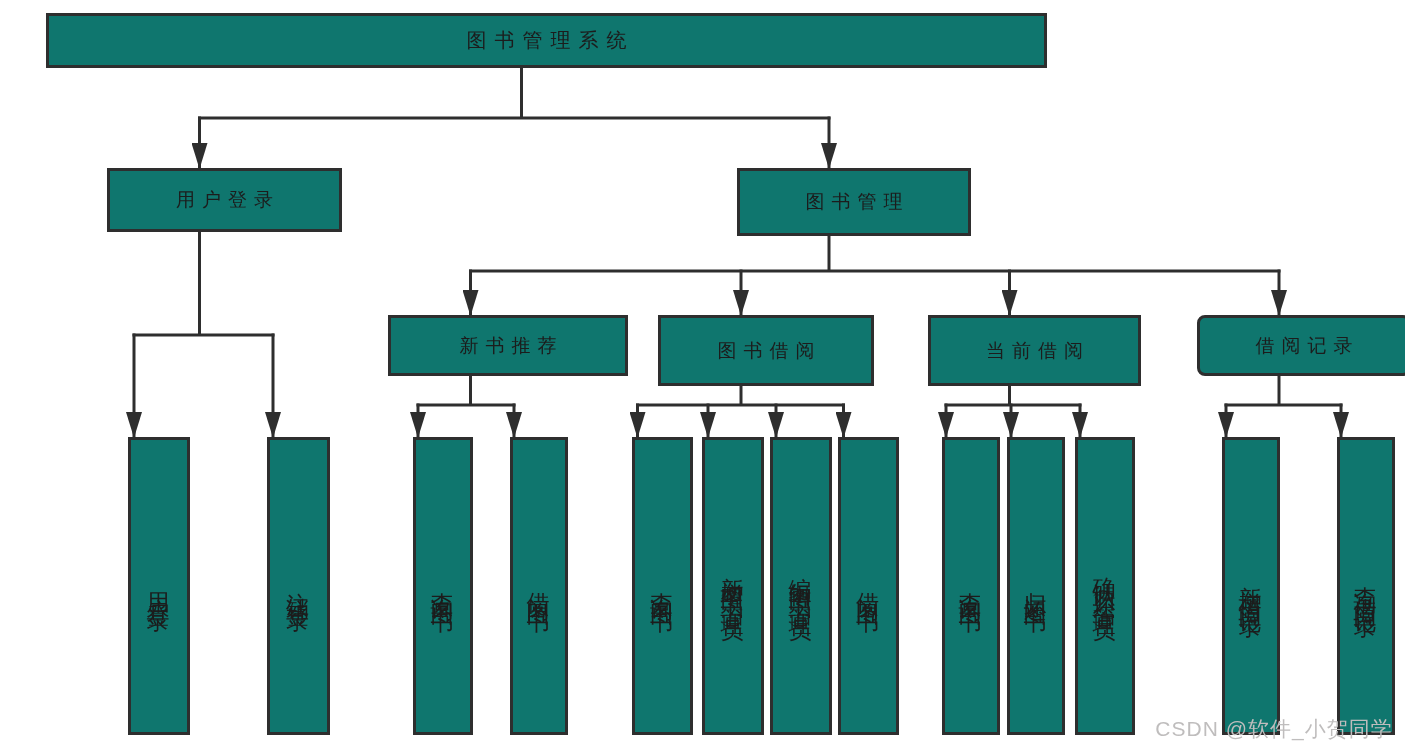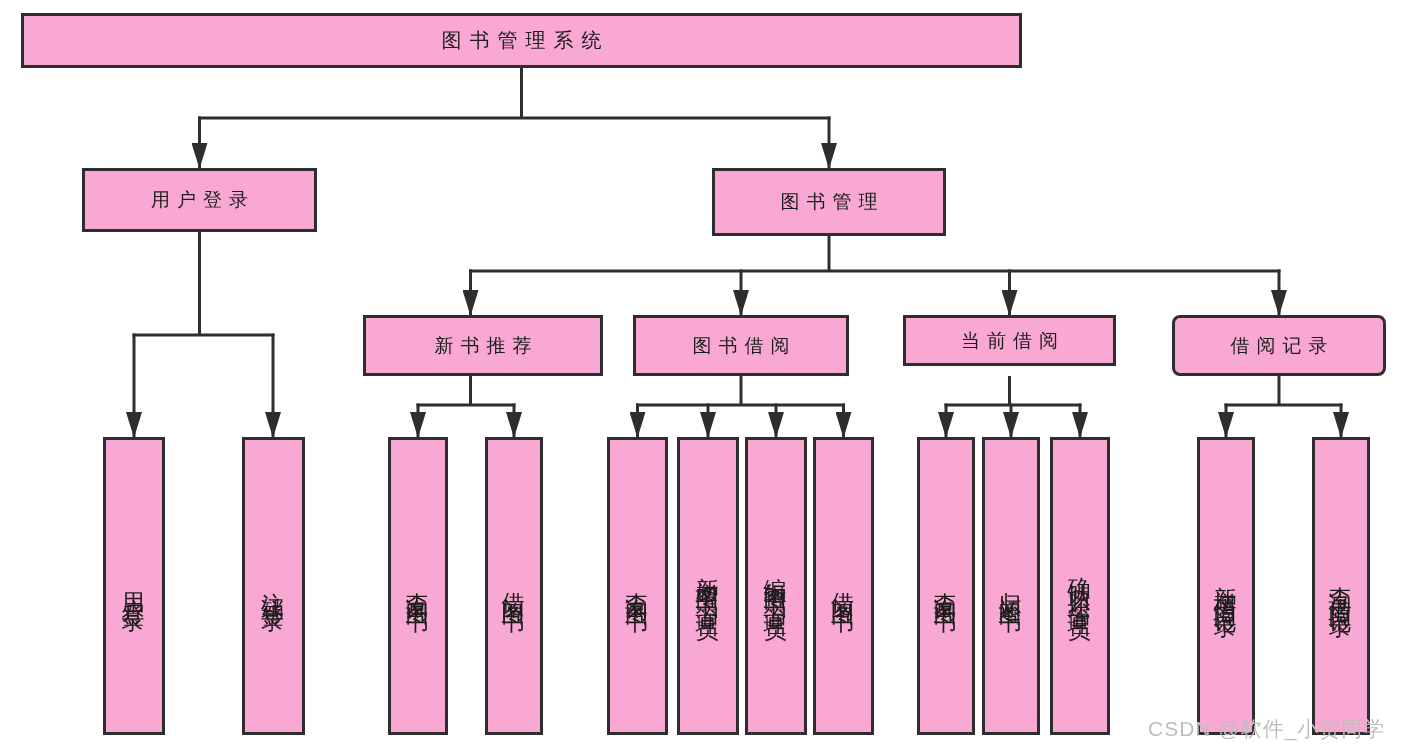--- a/index.html
+++ b/index.html
@@ -11,27 +11,28 @@
   body{
     position:relative;
     width:1405px;height:747px;
     overflow:hidden;
     font-family:"Liberation Sans", sans-serif;
     color:var(--text);
   }
   #lines{position:absolute;left:0;top:0;width:1405px;height:747px;}
   .node{
     position:absolute;
-    background:#f9a8d4;
+    background:#0f766e;
     border:3px solid var(--line);
     box-sizing:border-box;
     display:flex;
     align-items:center;
     justify-content:center;
     white-space:nowrap;
+    margin-left:25px;
   }
   .hnode{
     font-size:19px;
     letter-spacing:7px;
     text-indent:7px;
   }
   .root{
     font-size:20px;
     letter-spacing:8px;
     text-indent:8px;
@@ -44,21 +45,21 @@
     letter-spacing:6px;
   }
   .watermark{
     position:absolute;
     top:715px;
     left:1148px;
     width:252px;
     font-size:21px;
     letter-spacing:1px;
     color:var(--wm);
-    text-align:left;
+    text-align:center;
     white-space:nowrap;
   }
 </style>
 </head>
 <body>
 
 <svg id="lines" viewBox="0 0 1405 747" xmlns="http://www.w3.org/2000/svg">
   <defs>
     <marker id="arw" viewBox="0 0 26 16" refX="25" refY="8" markerWidth="26" markerHeight="16" markerUnits="userSpaceOnUse" orient="auto">
       <path d="M0,0 L26,8 L0,16 Z" fill="#2e2e2e"></path>
@@ -107,22 +108,22 @@
     <path d="M1341,403.5 V437" marker-end="url(#arw)"></path>
   </g>
 </svg>
 
 <div class="node hnode root" style="left:21px;top:13px;width:1001px;height:55px;">图书管理系统</div>
 
 <div class="node hnode" style="left:82px;top:168px;width:235px;height:64px;">用户登录</div>
 <div class="node hnode" style="left:712px;top:168px;width:234px;height:68px;text-align:right;">图书管理</div>
 
 <div class="node hnode" style="left:363px;top:315px;width:240px;height:61px;">新书推荐</div>
-<div class="node hnode" style="left:633px;top:315px;width:216px;height:61px;">图书借阅</div>
-<div class="node hnode" style="left:903px;top:315px;width:213px;height:51px;">当前借阅</div>
+<div class="node hnode" style="left:633px;top:315px;width:216px;height:71px;">图书借阅</div>
+<div class="node hnode" style="left:903px;top:315px;width:213px;height:71px;">当前借阅</div>
 <div class="node hnode" style="left:1172px;top:315px;width:214px;height:61px;border-radius:8px;">借阅记录</div>
 
 <div class="node leaf" style="left:103px;width:62px;">用户登录</div>
 <div class="node leaf" style="left:242px;width:63px;">注销登录</div>
 
 <div class="node leaf" style="left:388px;width:60px;">查询图书</div>
 <div class="node leaf" style="left:485px;width:58px;">借阅图书</div>
 
 <div class="node leaf" style="left:607px;width:61px;">查询图书</div>
 <div class="node leaf" style="left:677px;width:62px;">新增图书（管理员）</div>

